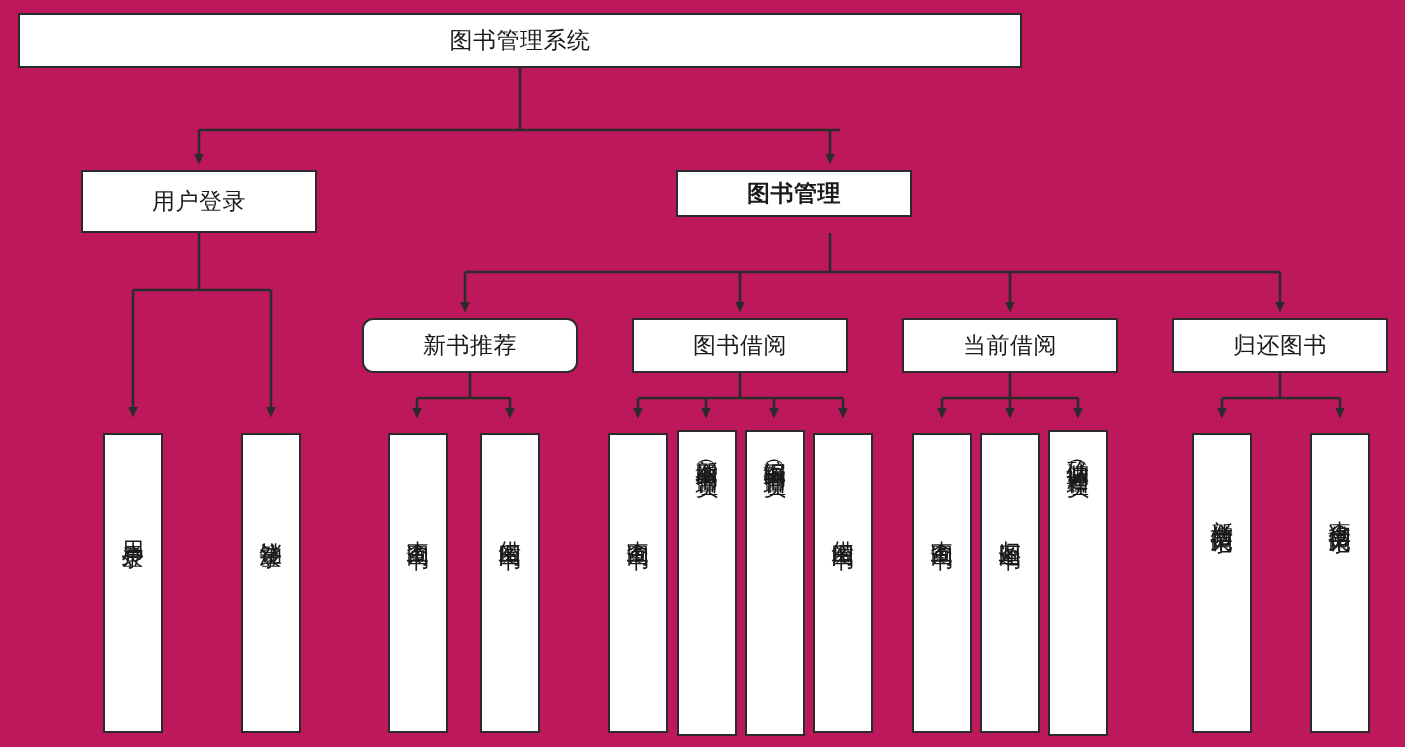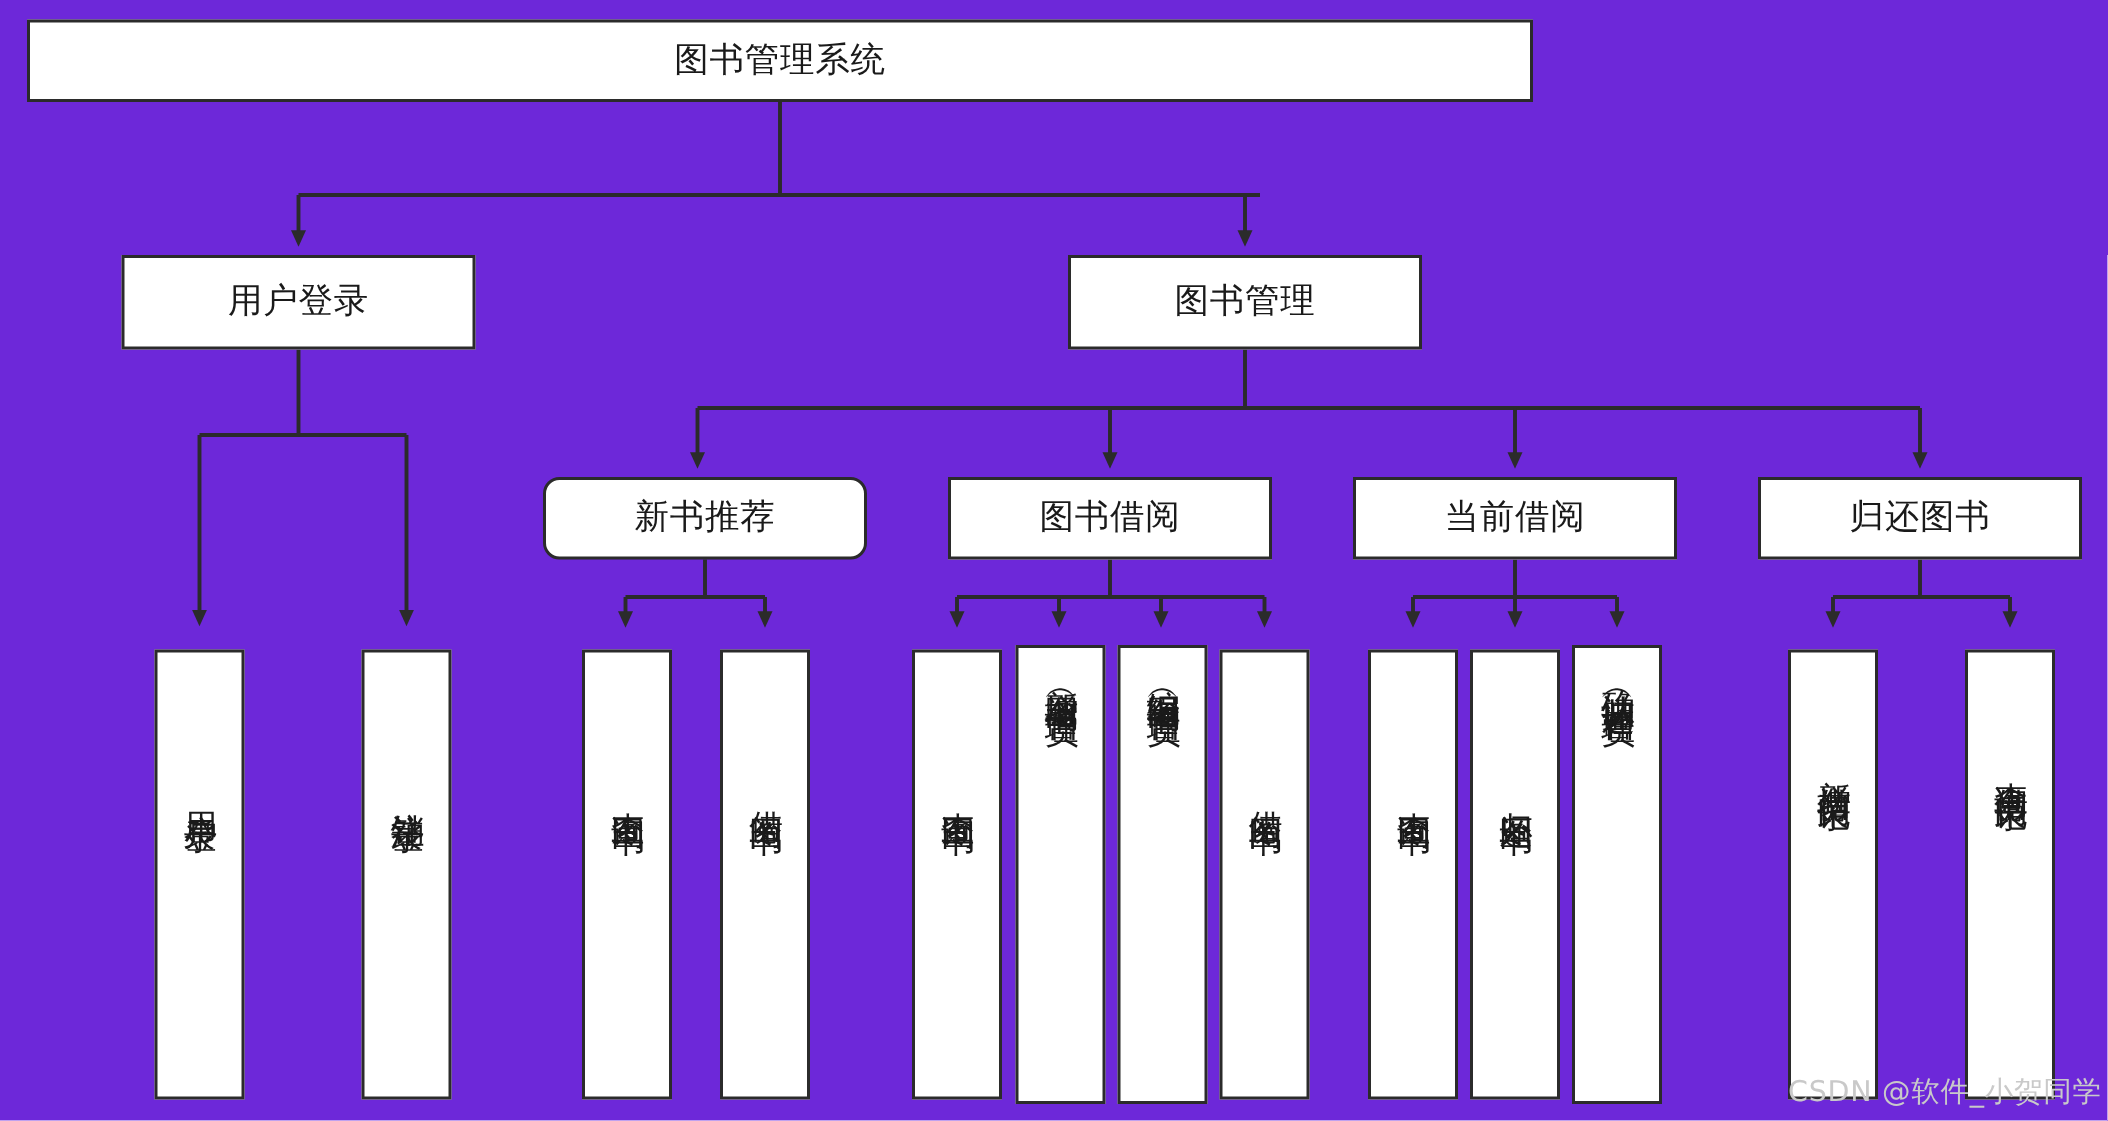--- a/index.html
+++ b/index.html
@@ -8,21 +8,21 @@
     padding: 0;
     background: #ffffff;
   }
   body {
     font-family: "DejaVu Sans", "Liberation Sans", sans-serif;
   }
   #canvas {
     position: relative;
     width: 1405px;
     height: 747px;
-    background: #6d28d9;
+    background: #be185d;
     overflow: hidden;
   }
   #edge-layer {
     position: absolute;
     left: 0;
     top: 0;
     width: 1405px;
     height: 747px;
     pointer-events: none;
   }
@@ -137,21 +137,21 @@
   </svg>
 
   <div class="node root horiz" style="left:18px; top:13px; width:1004px; height:55px;">
     <span class="label">图书管理系统</span>
   </div>
 
   <div class="node horiz" style="left:81px; top:170px; width:236px; height:63px;">
     <span class="label">用户登录</span>
   </div>
 
-  <div class="node horiz" style="left:712px; top:170px; width:236px; height:63px;">
+  <div class="node horiz" style="left:676px; top:170px; width:236px; height:47px;font-weight:bold;">
     <span class="label">图书管理</span>
   </div>
 
   <div class="node horiz" style="left:362px; top:318px; width:216px; height:55px;border-radius:11px;">
     <span class="label">新书推荐</span>
   </div>
 
   <div class="node horiz" style="left:902px; top:318px; width:216px; height:55px;">
     <span class="label">当前借阅</span>
   </div>
@@ -209,15 +209,14 @@
   </div>
 
   <div class="node vert mid2" style="left:1192px; top:433px; width:60px; height:300px;">
     <span class="label">新增借阅记录</span>
   </div>
 
   <div class="node vert mid2" style="left:1310px; top:433px; width:60px; height:300px;">
     <span class="label">查询借阅记录</span>
   </div>
 
-  <div class="watermark" style="left:1192px; top:715px;">CSDN @软件_小贺同学</div>
 
 </div>
 
 </body></html>

